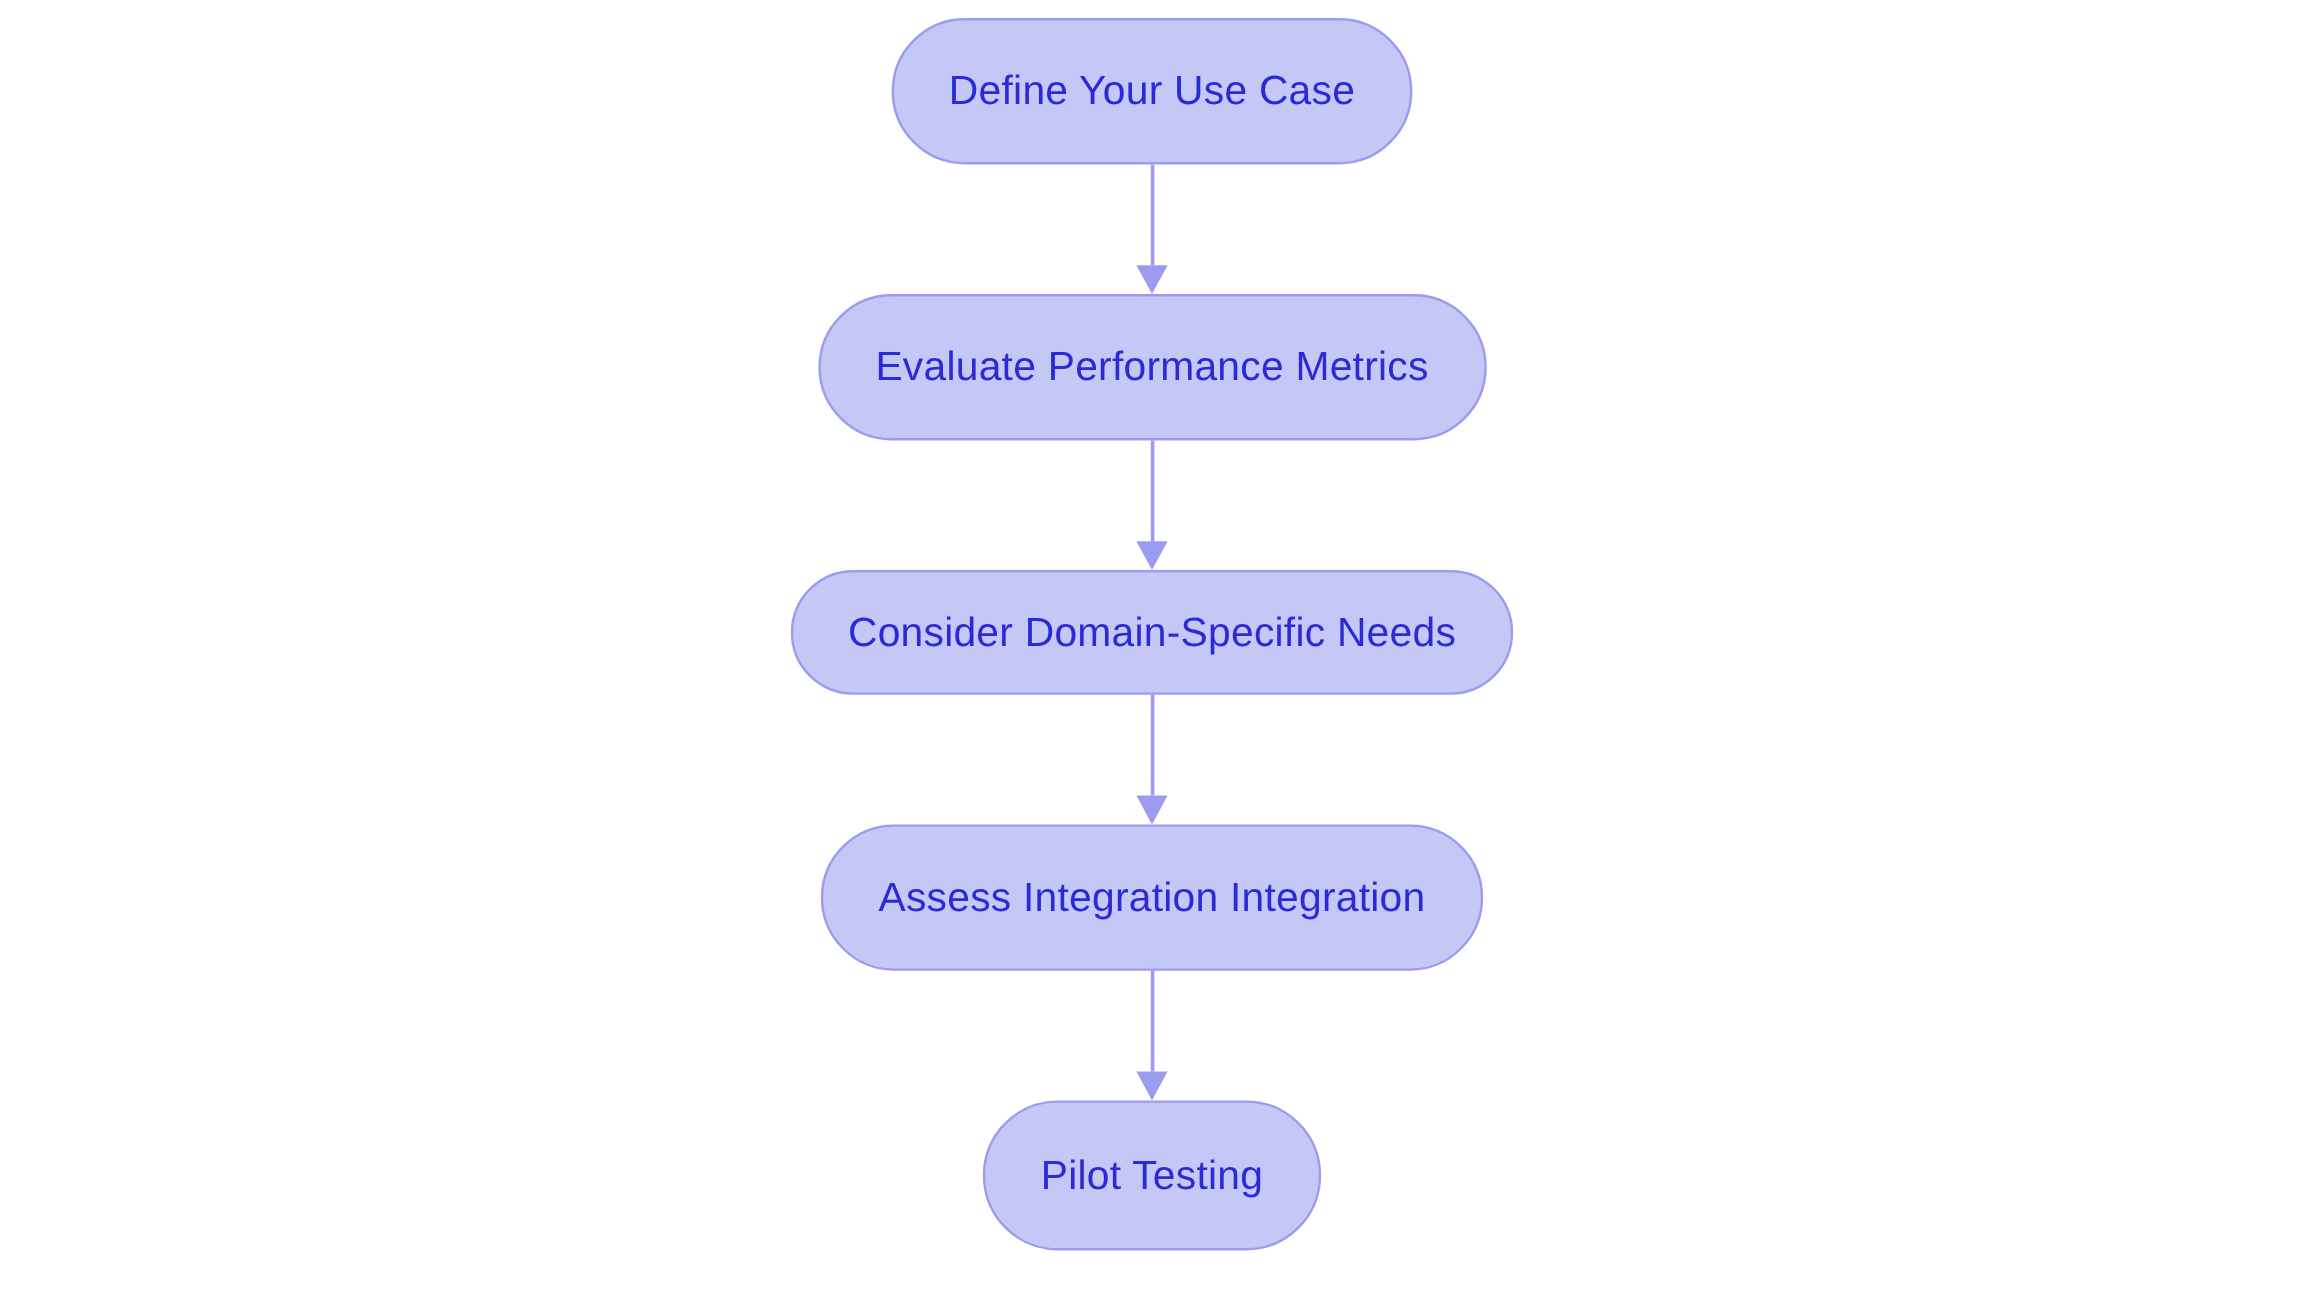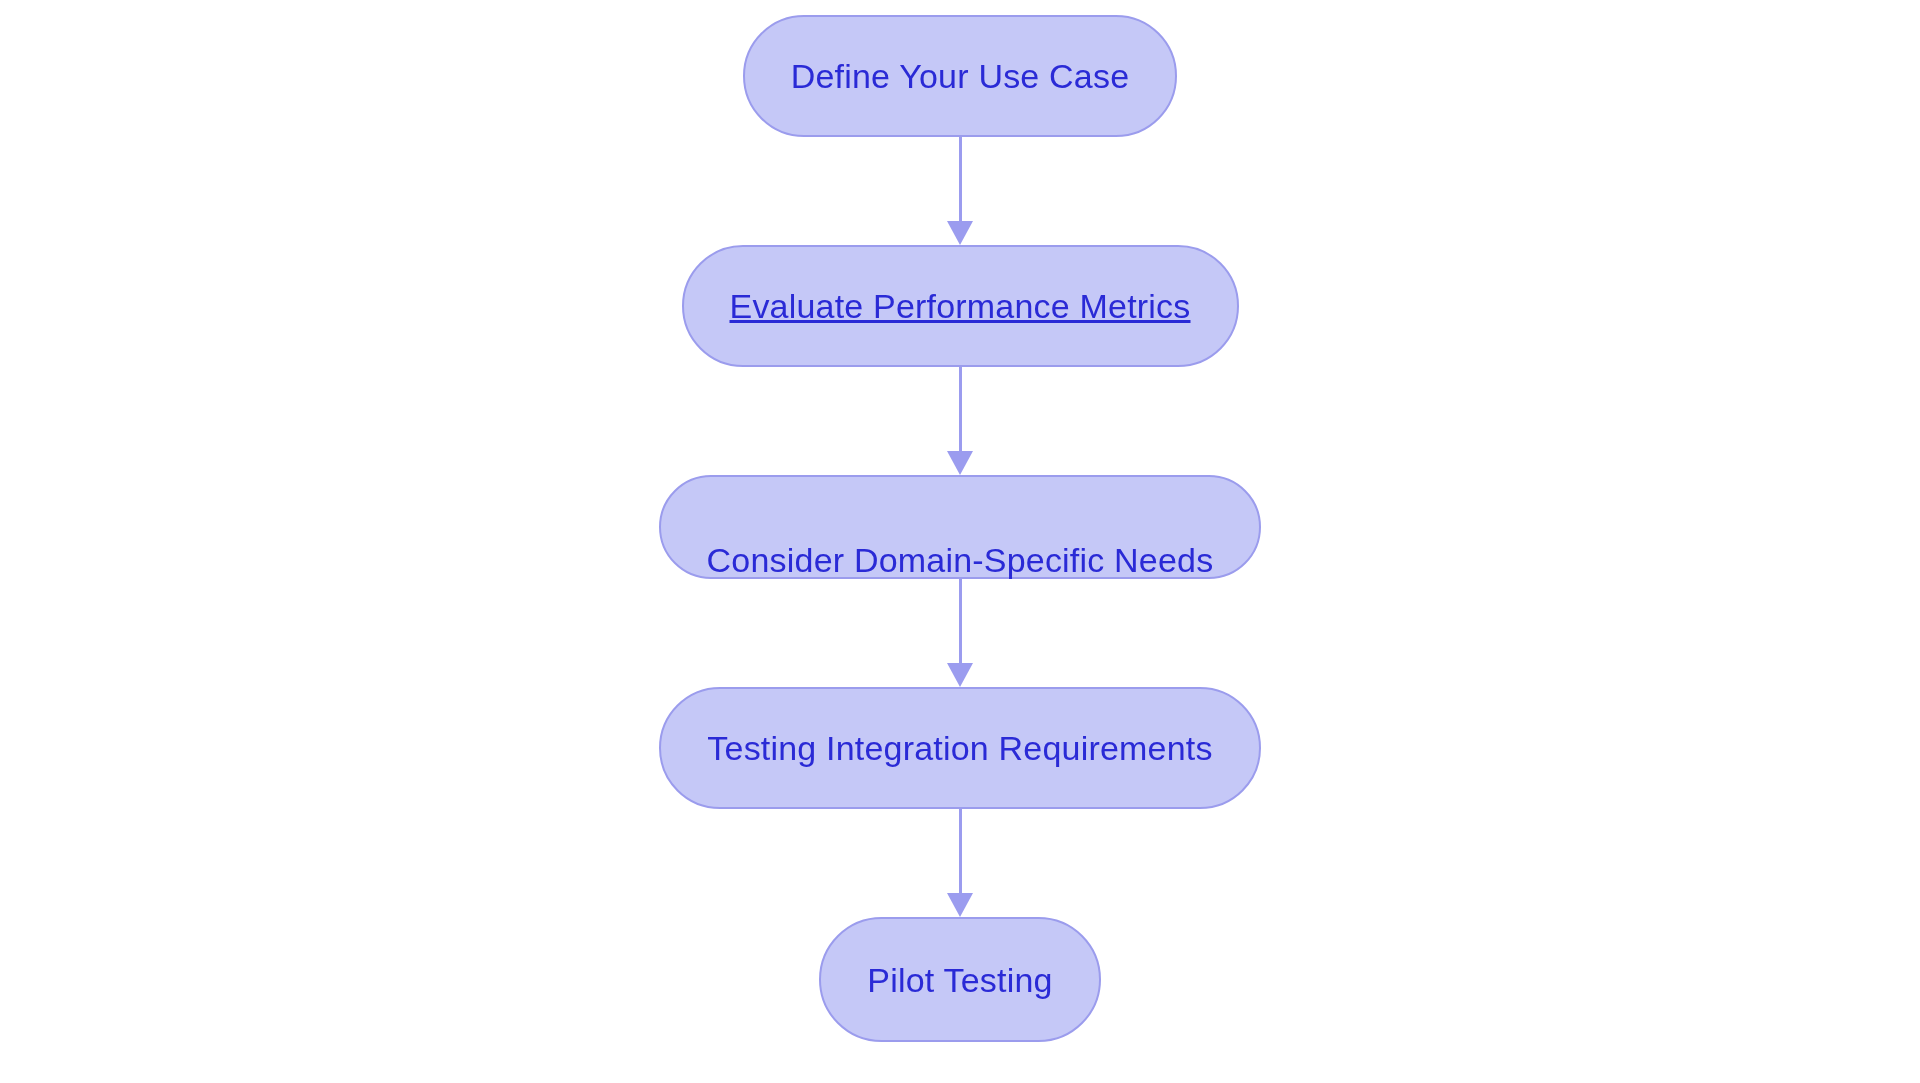--- a/index.html
+++ b/index.html
@@ -52,22 +52,22 @@
   }
 
   .node-label {
     color: #2a2ad6;
     font-size: 34px;
     white-space: nowrap;
   }
 
   
   .node.n0 { height: 122px; min-width: 386px; }
-  .node.n1 { height: 122px; min-width: 510px; text-decoration: underline; }
-  .node.n2 { height: 104px; min-width: 545px; align-items: flex-end; }
+  .node.n1 { height: 122px; min-width: 510px; }
+  .node.n2 { height: 104px; min-width: 545px; }
   .node.n3 { height: 122px; min-width: 549px; }
   .node.n4 { height: 125px; min-width: 258px; text-align: center; }
 
   .connector {
     position: relative;
     width: 40px;
     height: 108px;
     display: flex;
     flex-direction: column;
     align-items: center;
@@ -120,21 +120,21 @@
     <div class="node n2">
       <span class="node-label">Consider Domain-Specific Needs</span>
     </div>
 
     <div class="connector">
       <div class="line"></div>
       <div class="arrowhead"></div>
     </div>
 
     <div class="node n3">
-      <span class="node-label">Testing Integration Requirements</span>
+      <span class="node-label">Assess Integration Integration</span>
     </div>
 
     <div class="connector">
       <div class="line"></div>
       <div class="arrowhead"></div>
     </div>
 
     <div class="node n4">
       <span class="node-label">Pilot Testing</span>
     </div>

